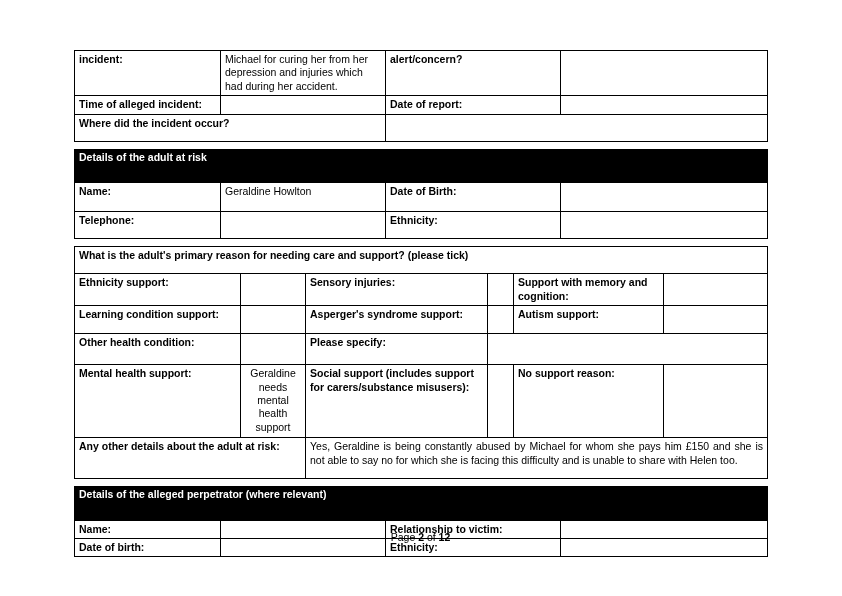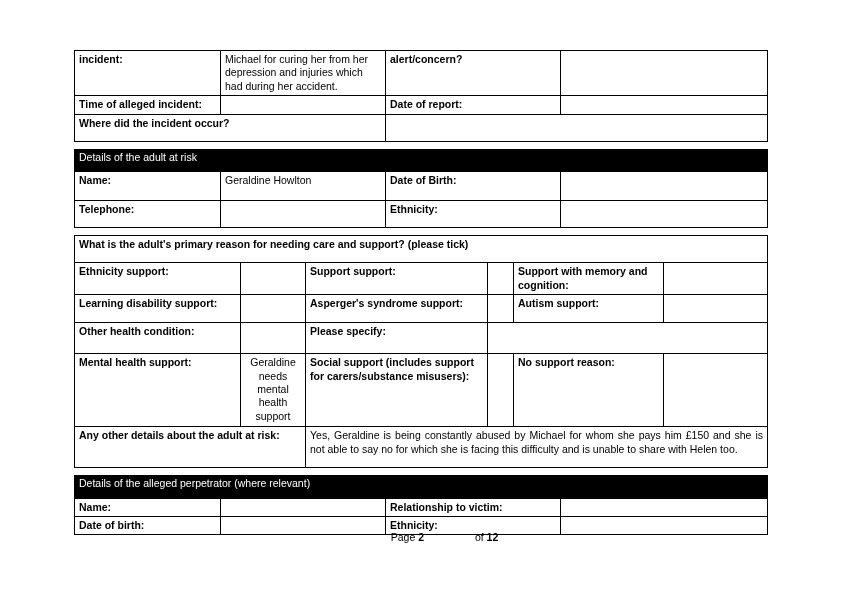--- a/index.html
+++ b/index.html
@@ -47,23 +47,23 @@
   }
   td.val {
     font-weight: normal;
   }
   td.blank {
     font-weight: normal;
   }
   tr.section-bar td {
     background: #000000;
     color: #ffffff;
-    font-weight: normal;
+    font-weight: bold;
     font-size: 10.5px;
-    padding: 1px 4px 7px 4px;
+    padding: 1px 4px 18px 4px;
     border: 1px solid #000000;
   }
   td.full-q {
     font-weight: bold;
   }
   td.center-val {
     text-align: center;
     font-weight: normal;
     padding-left: 1px;
     padding-right: 1px;
@@ -80,21 +80,21 @@
   .footer {
     position: absolute;
     left: 74px;
     top: 531px;
     width: 693px;
     text-align: center;
     font-size: 10.5px;
     font-family: "Liberation Sans", sans-serif;
   }
   .footer b { font-weight: bold; }
-  .footer span.plain { font-weight: normal; margin-left: 48px; }
+  .footer span.plain { font-weight: normal; }
 </style>
 </head>
 <body>
 
 <div class="page">
   <div class="doc">
 
     <table class="tbl">
       <colgroup>
         <col style="width:146px">
@@ -161,27 +161,27 @@
         <col style="width:150px">
         <col style="width:104px">
       </colgroup>
       <tbody>
         <tr>
           <td class="full-q" colspan="6" style="height:22px">What is the adult's primary reason for needing care and support? (please tick)</td>
         </tr>
         <tr>
           <td class="lbl" style="height:23px">Ethnicity support:</td>
           <td class="center-val"></td>
-          <td class="lbl">Support support:</td>
+          <td class="lbl">Sensory injuries:</td>
           <td class="center-val"></td>
           <td class="lbl">Support with memory and cognition:</td>
           <td class="center-val"></td>
         </tr>
         <tr>
-          <td class="lbl" style="height:23px">Learning disability support:</td>
+          <td class="lbl" style="height:23px">Learning condition support:</td>
           <td class="center-val"></td>
           <td class="lbl">Asperger's syndrome support:</td>
           <td class="center-val"></td>
           <td class="lbl">Autism support:</td>
           <td class="center-val"></td>
         </tr>
         <tr>
           <td class="lbl" style="height:26px">Other health condition:</td>
           <td class="center-val"></td>
           <td class="lbl" style="width:73px">Please specify:</td>

